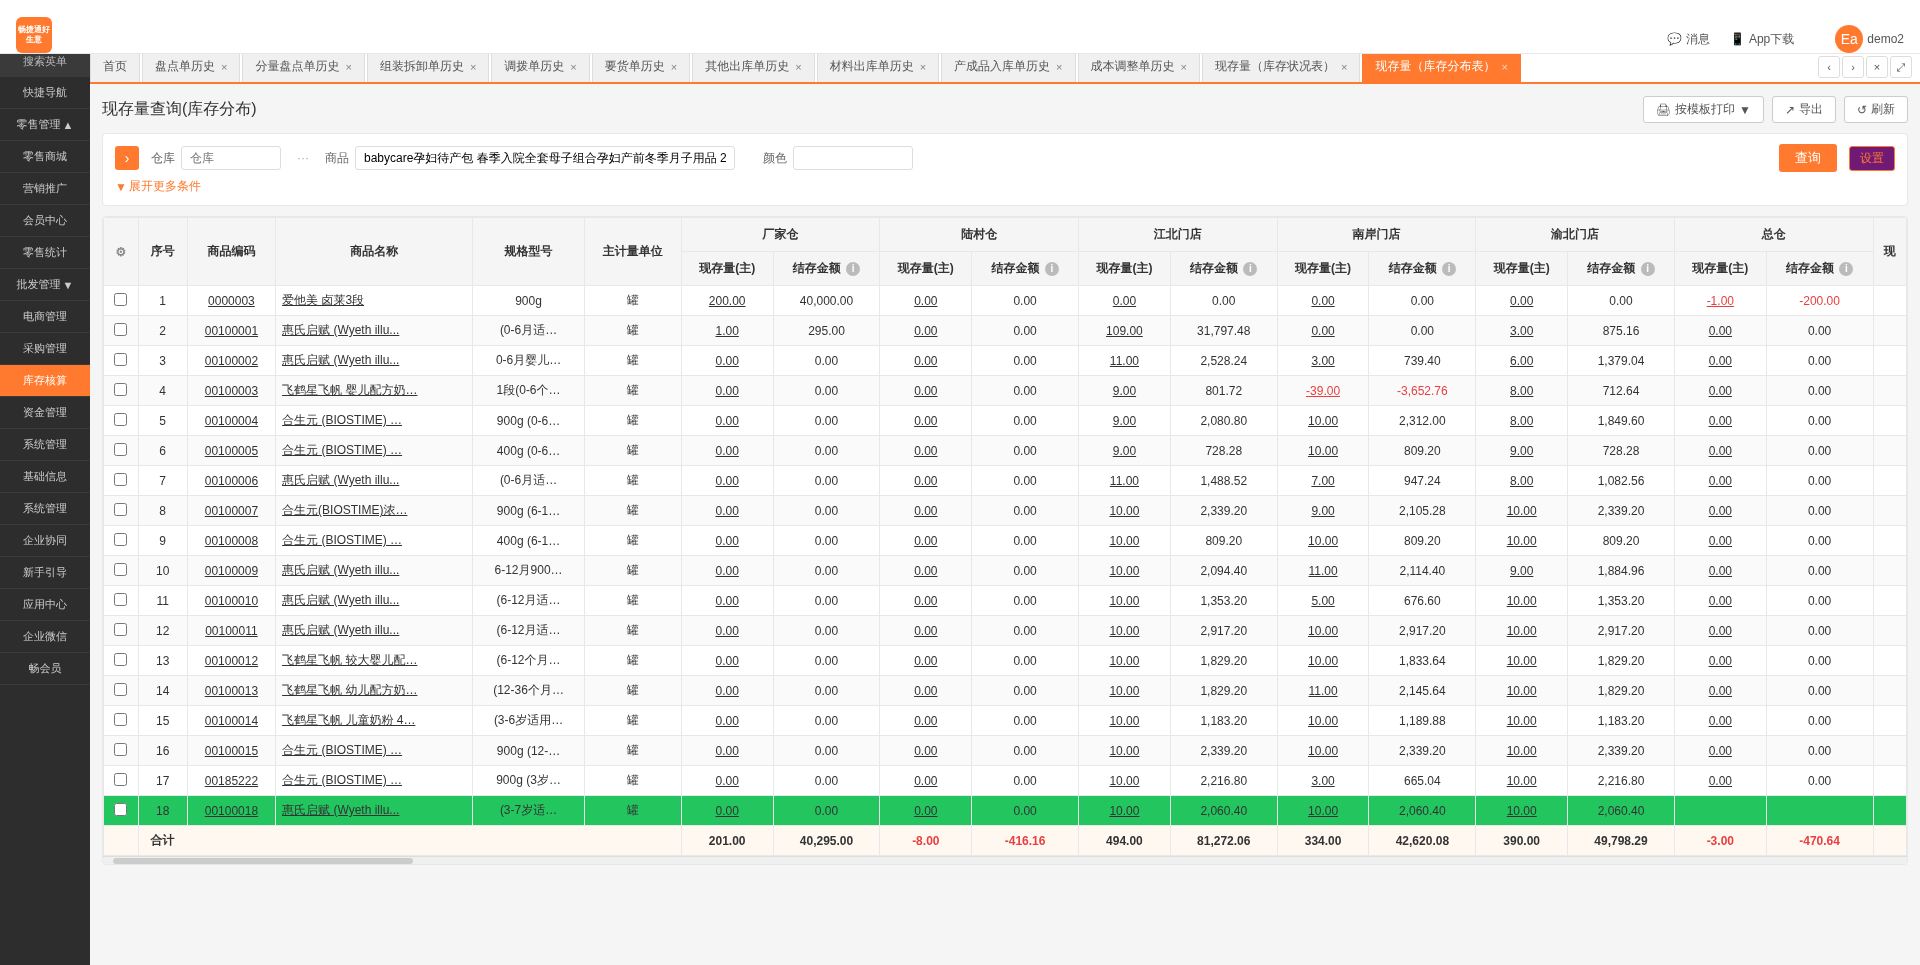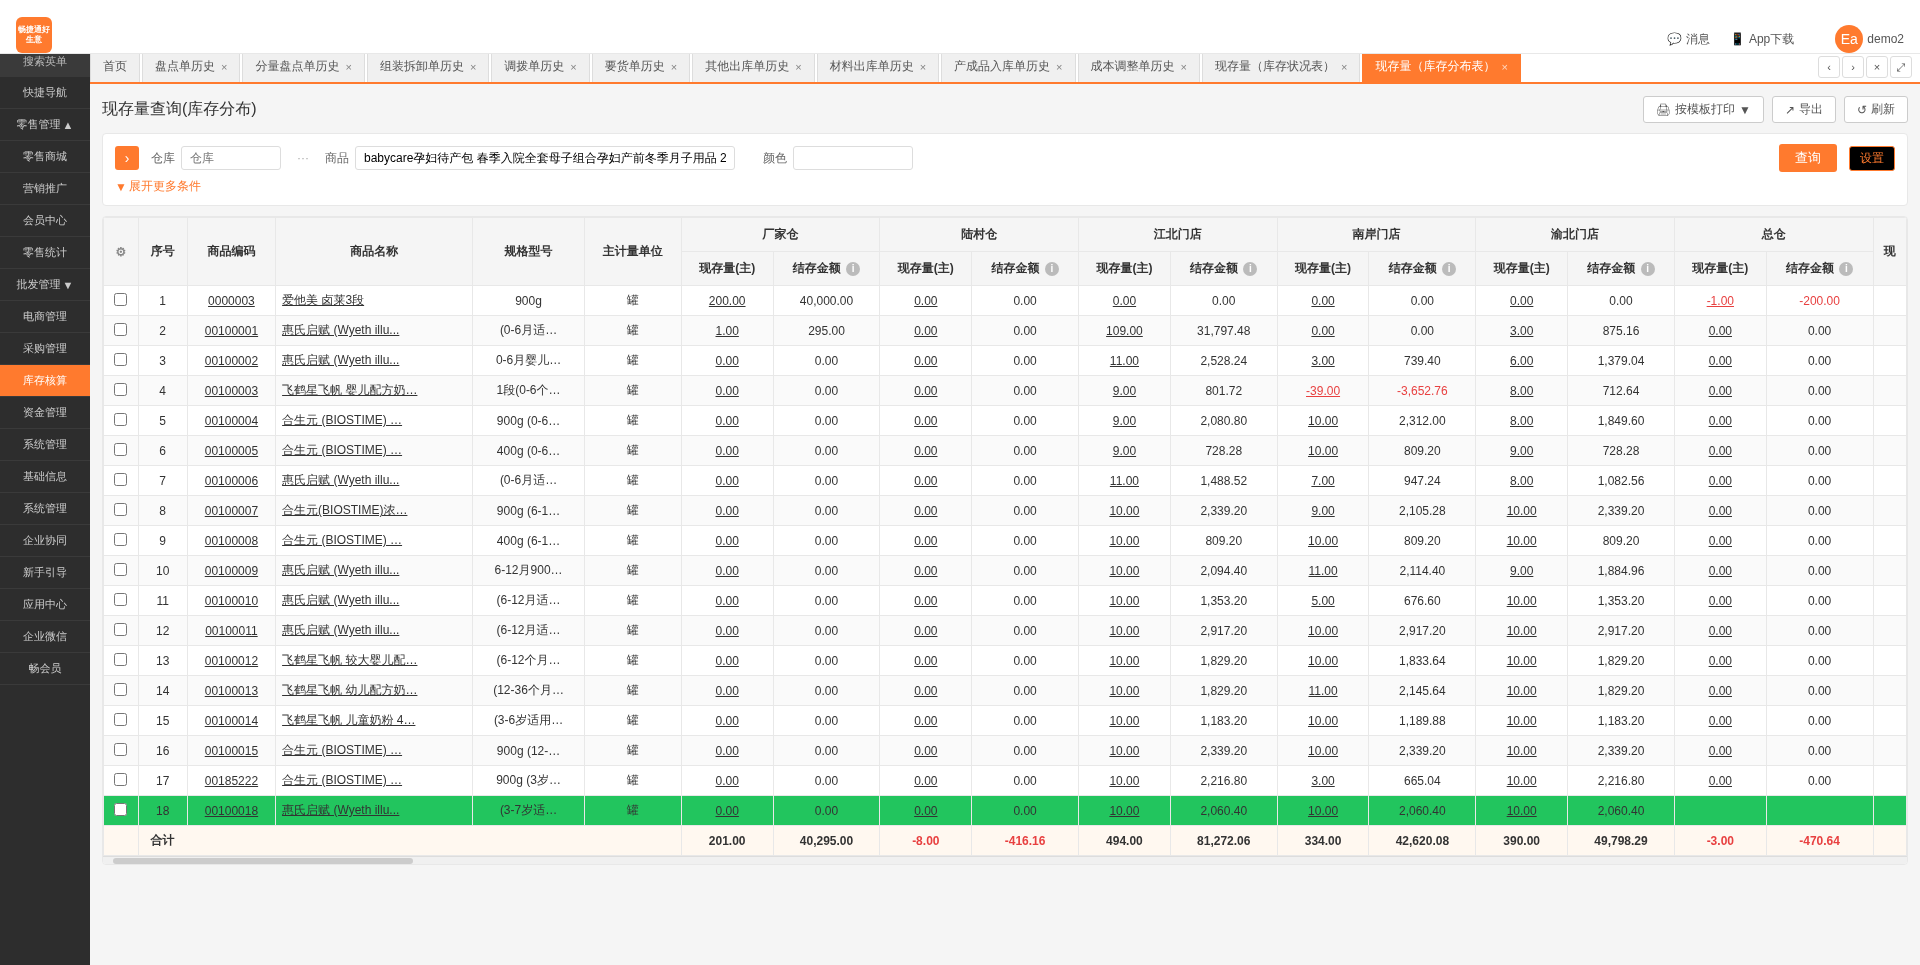--- a/index.html
+++ b/index.html
@@ -164,21 +164,21 @@
       padding: 5px 16px;
       background: #ff7a2e;
       border: none;
       border-radius: 3px;
       color: #fff;
       cursor: pointer;
       font-size: 13px;
     }
     .btn-small {
       padding: 3px 10px;
-      background: #000000;
+      background: #701a75;
       border: 1px solid #ff7a2e;
       border-radius: 3px;
       color: #ff7a2e;
       cursor: pointer;
       font-size: 12px;
     }
 
     
     .filter-section {
       background: #fff;

